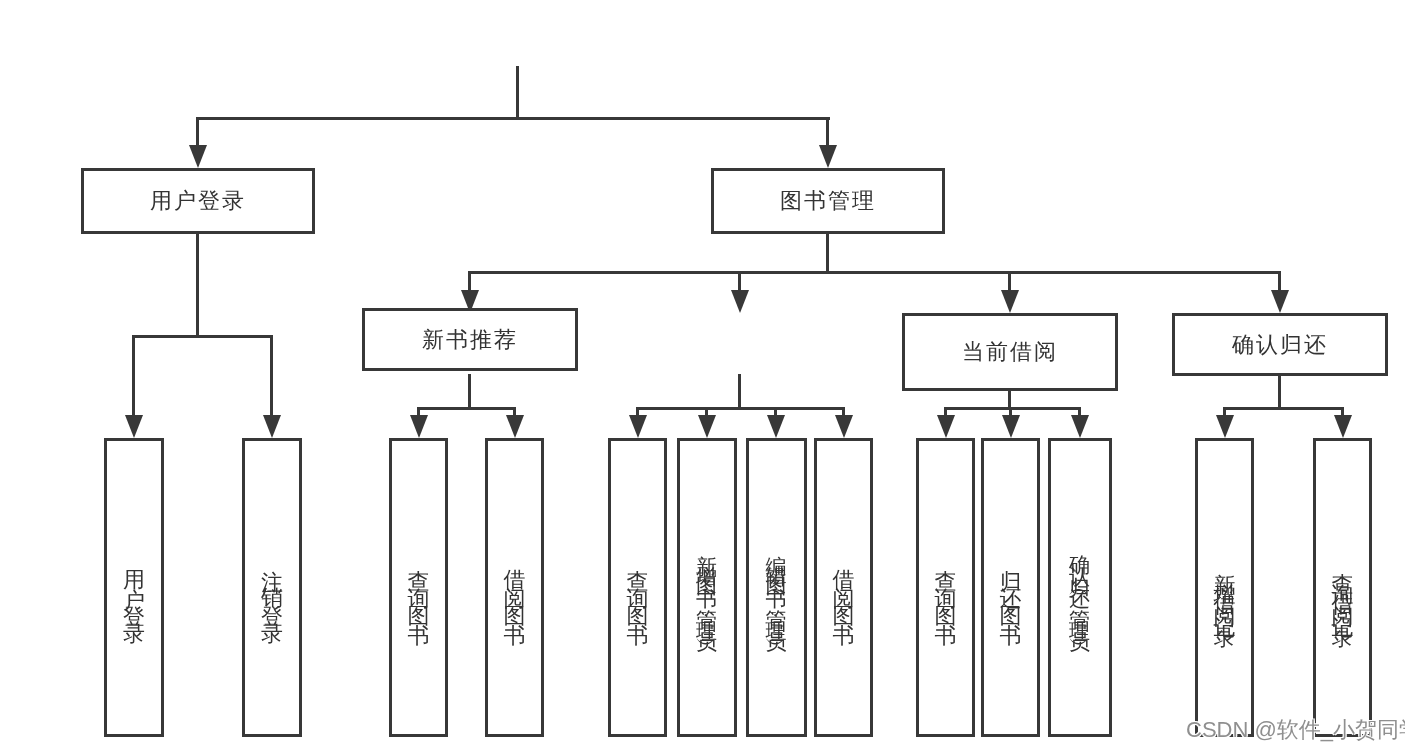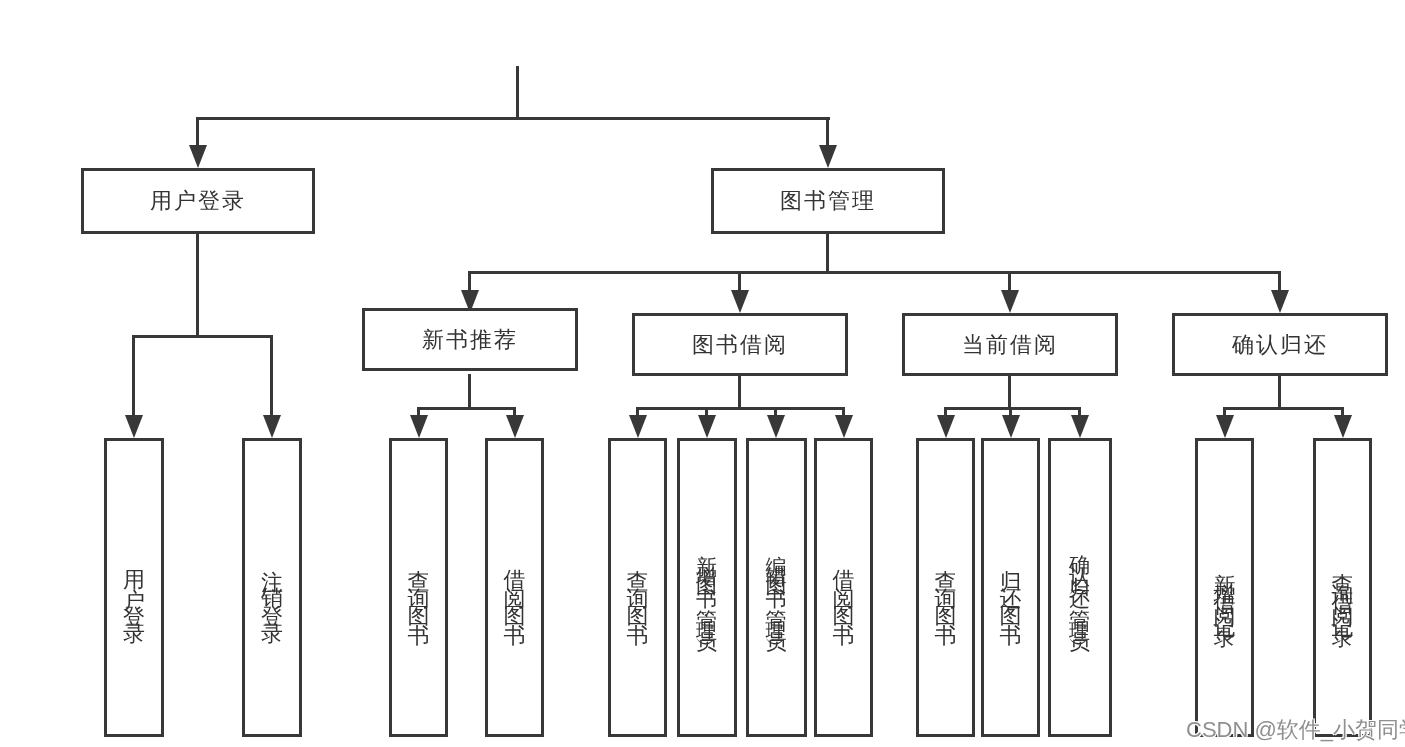--- a/index.html
+++ b/index.html
@@ -97,24 +97,21 @@
   <div class="box" style="left:81px;top:168px;width:234px;height:66px;">
     <span class="hlabel">用户登录</span>
   </div>
   <div class="box" style="left:711px;top:168px;width:234px;height:66px;">
     <span class="hlabel">图书管理</span>
   </div>
 
   <div class="box" style="left:362px;top:308px;width:216px;height:63px;">
     <span class="hlabel">新书推荐</span>
   </div>
-  <div class="box" style="left:632px;top:313px;width:216px;height:63px;">
-    <span class="hlabel">图书借阅</span>
-  </div>
-  <div class="box" style="left:902px;top:313px;width:216px;height:63px;">
+  <div class="box" style="left:902px;top:313px;width:216px;height:78px;">
     <span class="hlabel">当前借阅</span>
   </div>
   <div class="box" style="left:1172px;top:313px;width:216px;height:63px;">
     <span class="hlabel">确认归还</span>
   </div>
 
   <div class="box" style="left:104px;top:438px;width:60px;height:299px;">
     <span class="vlabel vs4">用户登录</span>
   </div>
   <div class="box" style="left:242px;top:438px;width:60px;height:299px;">

